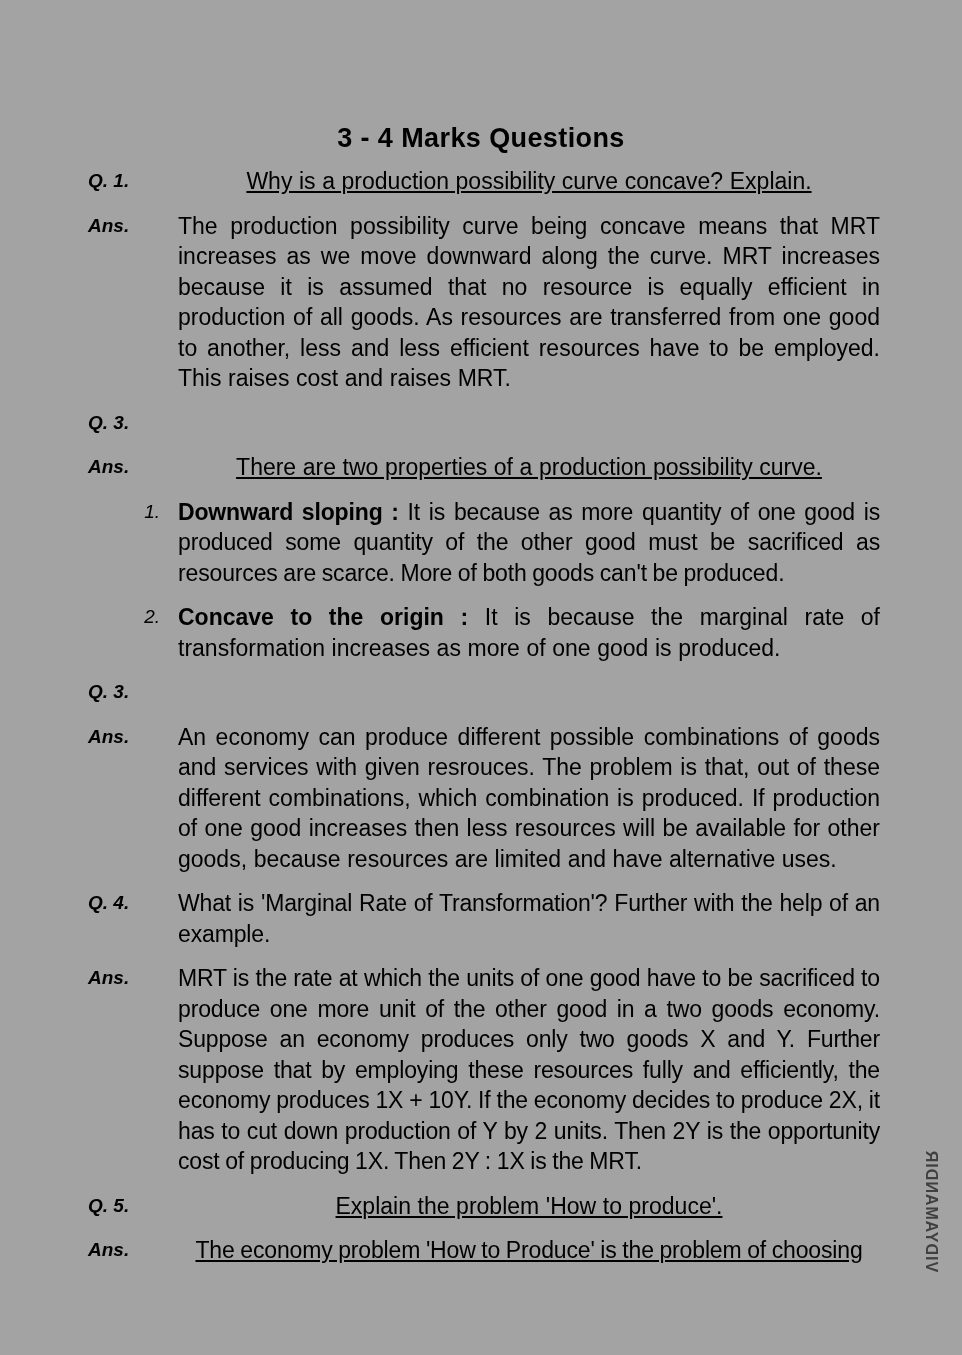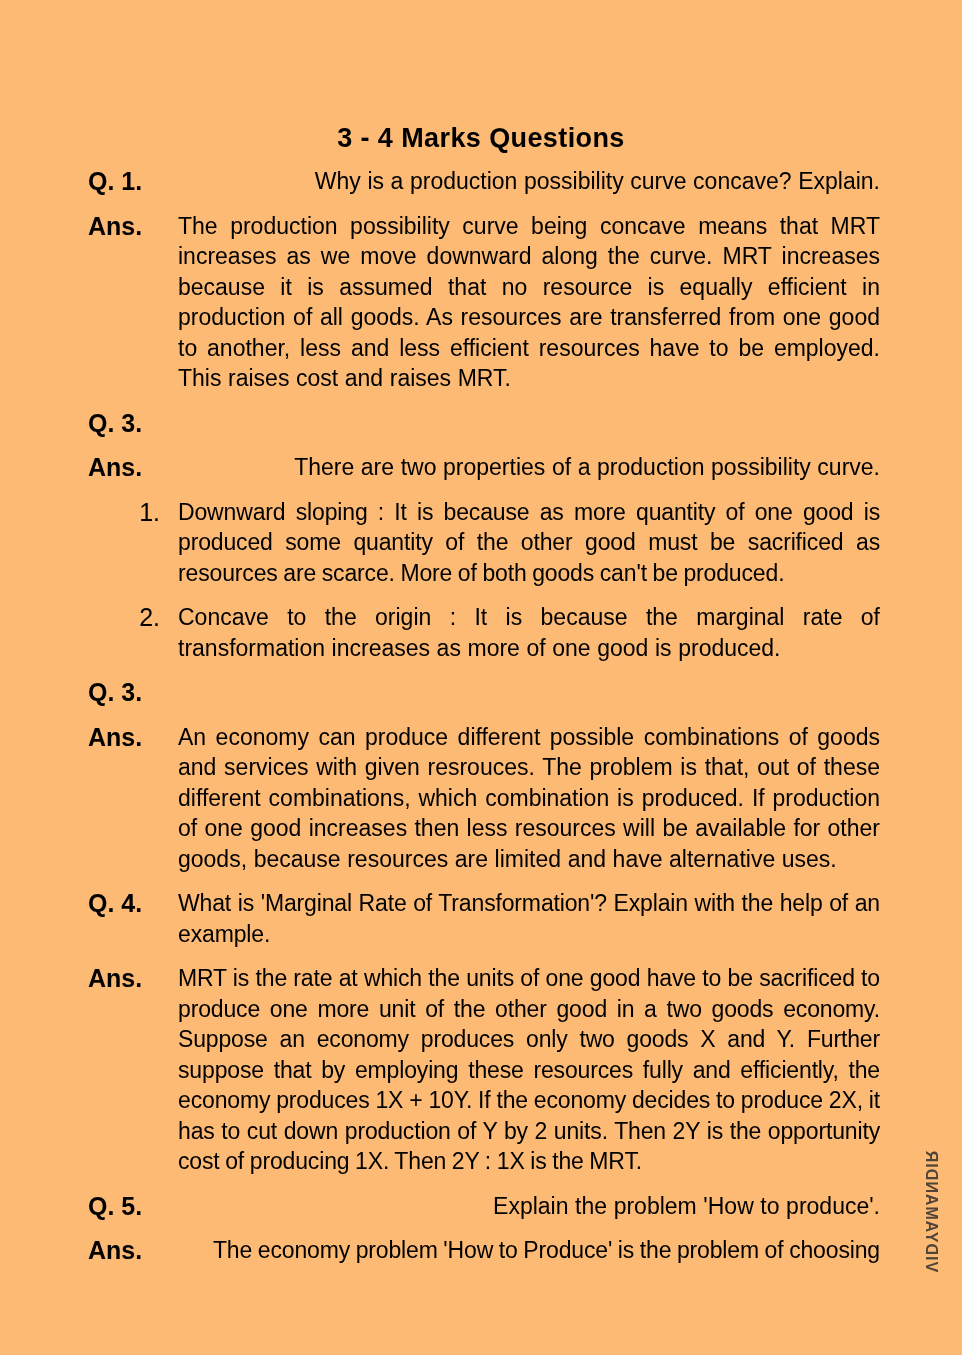--- a/index.html
+++ b/index.html
@@ -16,21 +16,21 @@
     font-family: "Liberation Sans", "DejaVu Sans", sans-serif;
     color: #000000;
     -webkit-font-smoothing: antialiased;
   }
 
   .page {
     position: absolute;
     inset: 0;
     width: 962px;
     height: 1355px;
-    background: #fdba74;
+    background: #a3a3a3;
   }
 
   
   .doc-title {
     position: absolute;
     left: 0;
     top: 104px;
     width: 962px;
     text-align: center;
     font-size: 27px;
@@ -51,27 +51,28 @@
   .entry {
     display: flex;
     align-items: flex-start;
     margin-bottom: 14px;
   }
   .entry:last-child { margin-bottom: 0; }
 
   .label {
     flex: 0 0 90px;
     width: 90px;
-    font-size: 25px;
+    font-size: 19px;
     line-height: 30.5px;
     font-weight: bold;
     text-align: left;
     white-space: nowrap;
     padding-right: 0;
     box-sizing: border-box;
+    font-style: italic;
   }
 
   
   .label.num {
     font-weight: normal;
     text-align: right;
     padding-right: 18px;
   }
 
   .body {
@@ -80,26 +81,27 @@
     font-size: 23px;
     line-height: 30.5px;
     text-align: justify;
     text-justify: inter-word;
     word-spacing: 0.2px;
     hyphens: none;
   }
 
   
   .body.single {
-    text-align: right;
+    text-align: center;
+    text-decoration: underline;
   }
 
   .body b,
   .body .strong {
-    font-weight: normal;
+    font-weight: bold;
   }
 
   
   .tight { word-spacing: -0.6px; letter-spacing: -0.15px; }
 
   
   .margin-mark {
     position: absolute;
     left: 903px;
     top: 1118px;
@@ -164,21 +166,21 @@
       <div class="label">Q. 3.</div>
     </div>
 
     <div class="entry">
       <div class="label">Ans.</div>
       <div class="body">An economy can produce different possible combinations of goods and services with given resrouces. The problem is that, out of these different combinations, which combination is produced. If production of one good increases then less resources will be available for other goods, because resources are limited and have alternative uses.</div>
     </div>
 
     <div class="entry">
       <div class="label">Q. 4.</div>
-      <div class="body tight">What is 'Marginal Rate of Transformation'? Explain with the help of an example.</div>
+      <div class="body tight">What is 'Marginal Rate of Transformation'? Further with the help of an example.</div>
     </div>
 
     <div class="entry">
       <div class="label">Ans.</div>
       <div class="body tight">MRT is the rate at which the units of one good have to be sacrificed to produce one more unit of the other good in a two goods economy. Suppose an economy produces only two goods X and Y. Further suppose that by employing these resources fully and efficiently, the economy produces 1X + 10Y. If the economy decides to produce 2X, it has to cut down production of Y by 2 units. Then 2Y is the opportunity cost of producing 1X. Then 2Y : 1X is the MRT.</div>
     </div>
 
     <div class="entry">
       <div class="label">Q. 5.</div>
       <div class="body single">Explain the problem 'How to produce'.</div>

